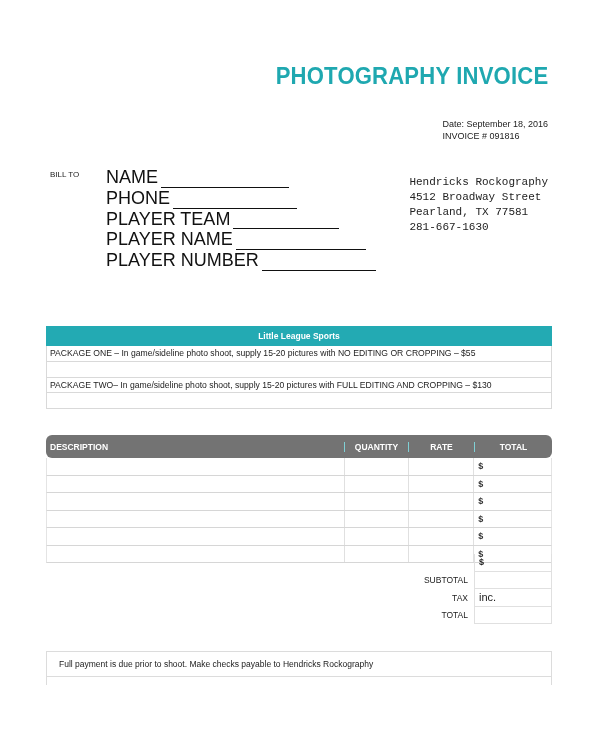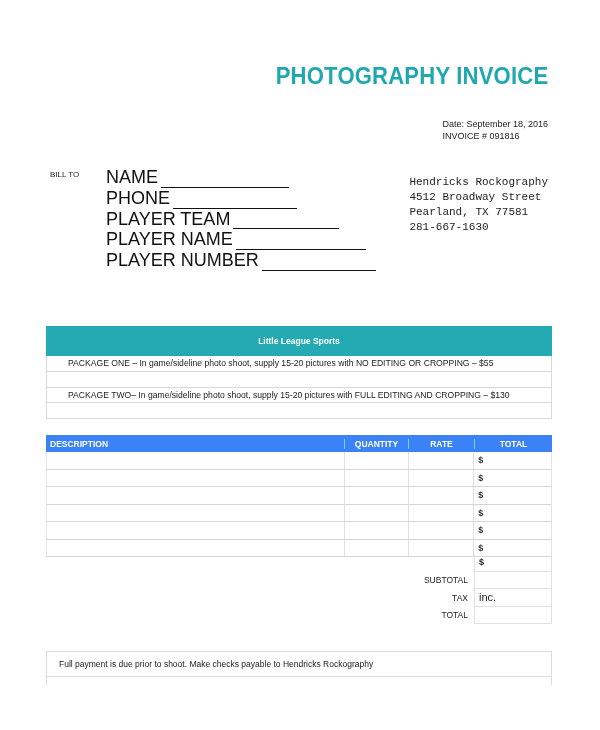--- a/index.html
+++ b/index.html
@@ -10,26 +10,26 @@
   .meta { position: absolute; top: 118px; right: 52px; text-align: left; font-size: 9px; line-height: 12px; color: #222; }
 
   .bill-to-label { position: absolute; top: 170px; left: 50px; font-size: 8px; color: #222; }
   .bill-fields { position: absolute; top: 167px; left: 106px; font-size: 18px; line-height: 20.8px; color: #111; }
   .bill-field { white-space: nowrap; display: flex; align-items: flex-end; }
   .bill-field .line { display: inline-block; border-bottom: 1px solid #111; height: 15px; margin-left: 3px; }
 
   .vendor { position: absolute; top: 175px; right: 52px; font-size: 11px; line-height: 15px; color: #222; font-family: Liberation Mono, monospace; }
 
   .pkg-table { position: absolute; top: 326px; left: 46px; width: 506px; border-collapse: collapse; font-size: 8.6px; }
-  .pkg-table .head { background: #23aab3; color: #fff; font-weight: bold; text-align: center; height: 30px; font-size: 8.5px; }
-  .pkg-table .row { height: 15.5px; border-bottom: 1px solid #d9d9d9; border-left: 1px solid #d9d9d9; border-right: 1px solid #d9d9d9; padding-left: 21px; display: flex; align-items: center; }
+  .pkg-table .head { background: #23aab3; color: #fff; font-weight: bold; text-align: center; height: 20px; font-size: 8.5px; }
+  .pkg-table .row { height: 15.5px; border-bottom: 1px solid #d9d9d9; border-left: 1px solid #d9d9d9; border-right: 1px solid #d9d9d9; padding-left: 3px; display: flex; align-items: center; }
   .pkg-table .row.blank { height: 16px; }
 
   .items { position: absolute; top: 435px; left: 46px; width: 506px; }
-  .items-head { display: flex; background: #3b82f6; color: #fff; font-weight: bold; font-size: 8.5px; height: 17px; align-items: center; }
+  .items-head { display: flex; background: #737373; color: #fff; font-weight: bold; font-size: 8.5px; height: 23px; align-items: center; border-radius: 6px; }
   .col-desc { width: 298px; padding-left: 4px; }
   .col-qty { width: 64px; text-align: center; border-left: 1px solid #7fd0d5; }
   .col-rate { width: 66px; text-align: center; border-left: 1px solid #7fd0d5; }
   .col-total { width: 78px; text-align: center; border-left: 1px solid #7fd0d5; }
   .items-row { display: flex; height: 17.5px; border-bottom: 1px solid #d6d6d6; border-left: 1px solid #e4e4e4; border-right: 1px solid #e4e4e4; font-size: 10px; }
   .items-row .c-desc { width: 298px; }
   .items-row .c-qty { width: 64px; border-left: 1px solid #e0e0e0; }
   .items-row .c-rate { width: 66px; border-left: 1px solid #e0e0e0; }
   .items-row .c-total { width: 78px; border-left: 1px solid #e0e0e0; padding-left: 4px; display: flex; align-items: center; font-weight: bold; color: #333; font-size: 9px; }
 

